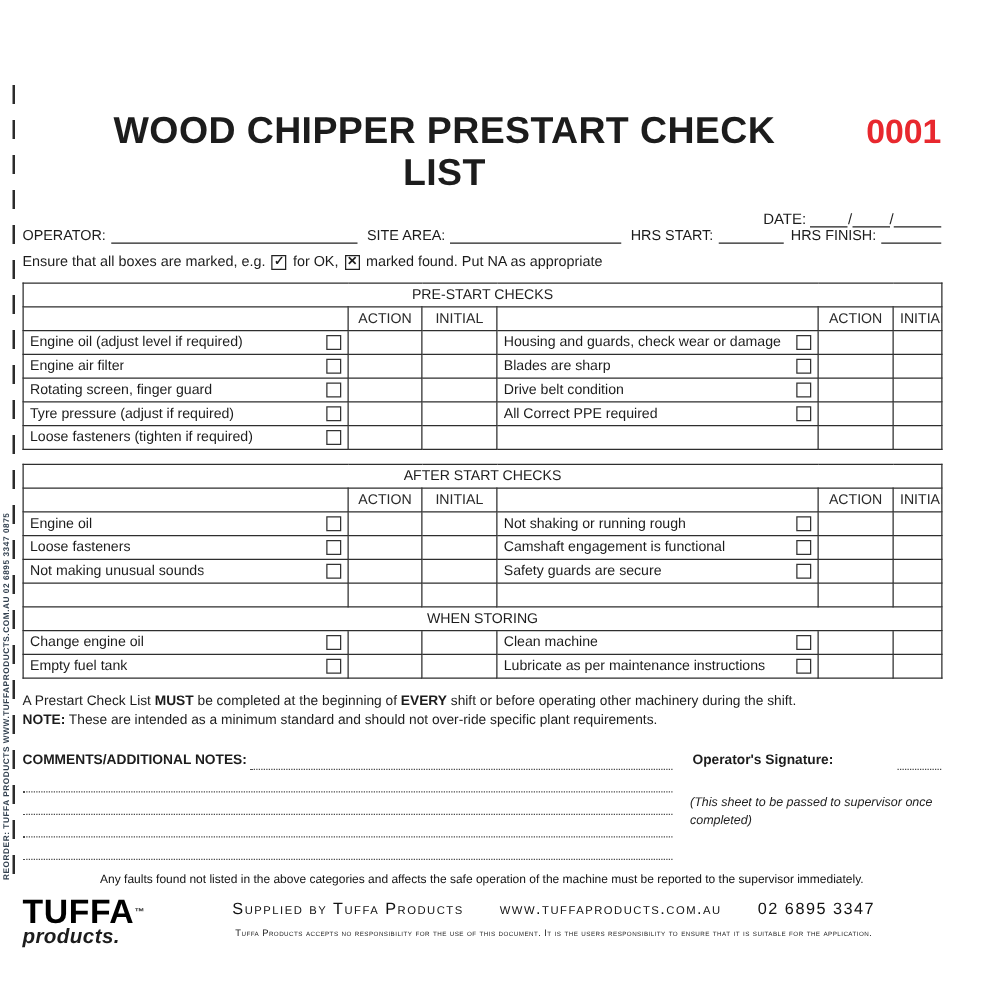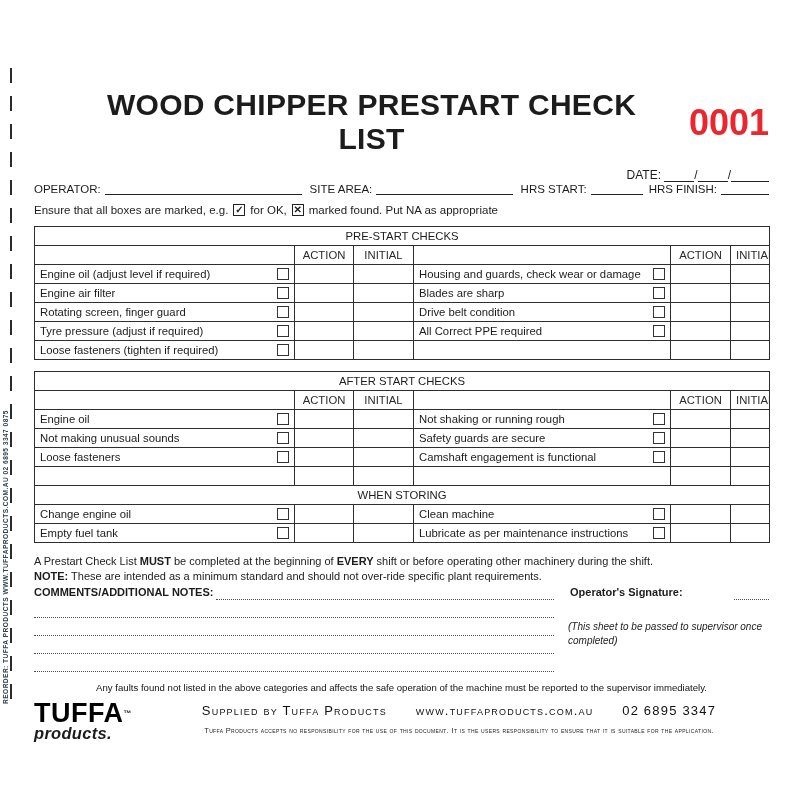--- a/index.html
+++ b/index.html
@@ -13,26 +13,26 @@
   .perforation {
     position:absolute; left:10px; top:68px; height:640px; width:2px;
     background:repeating-linear-gradient(to bottom,#2b2b2b 0 15px, transparent 15px 28px);
   }
   .reorder-strip {
     position:absolute; left:2px; top:704px; transform:rotate(-90deg);
     transform-origin:0 0; width:320px; white-space:nowrap;
     font-size:6.6px; letter-spacing:.45px; color:#32404f; font-weight:bold;
   }
 
-  .content { position:absolute; left:34px; top:88px; width:735px; }
+  .content { position:absolute; left:18px; top:88px; width:735px; }
 
   
   .title-row { display:flex; align-items:flex-start; }
   .form-title { flex:1; text-align:center; font-size:30px; font-weight:bold; letter-spacing:.3px; padding-left:40px; }
-  .serial { width:100px; text-align:right; font-size:36px; font-weight:bold; color:#e8282e; padding-top:2px;margin-top:12px; }
+  .serial { width:100px; text-align:right; font-size:27px; font-weight:bold; color:#e8282e; padding-top:2px; }
 
   
   .date-row { margin-top:12px; text-align:right; font-size:12px; }
   .blank { display:inline-block; border-bottom:1px solid #222; height:13px; vertical-align:bottom; }
   .date-blank { width:30px; }
   .op-row { display:flex; align-items:flex-end; font-size:11.5px; white-space:nowrap; }
   .op-row .lbl { padding-right:4px; }
   .fill { border-bottom:1px solid #222; height:13px; }
   .f-op { flex:2.6; margin-right:8px; }
   .f-site { flex:1.8; margin-right:8px; }
@@ -47,21 +47,21 @@
   table.check { width:735px; border-collapse:collapse; border:1.5px solid #1d1d1d; table-layout:fixed; margin-top:10px; }
   table.check td { border:1px solid #2e2e2e; height:19px; padding:1px 5px; font-size:11.3px; overflow:hidden; }
   td.sect { text-align:center; font-weight:normal; font-size:11.5px; height:20px; }
   td.colhead { text-align:center; font-size:10px; color:#2a2a2a; height:17px; padding:1px 2px; }
   .ic { display:flex; justify-content:space-between; align-items:center; }
   .ic .txt { white-space:nowrap; overflow:hidden; }
   .cb { width:12px; height:12px; border:1.3px solid #333; flex:0 0 auto; margin-left:4px; background:#fff; }
 
   
   .notes { margin-top:11px; font-size:11px; line-height:14.5px; }
-  .comments-flex { display:flex; align-items:flex-start; margin-top:2px; }
+  .comments-flex { display:flex; align-items:flex-start; margin-top:18px; }
   .c-left { width:520px; display:flex; align-items:flex-end; }
   .c-right { flex:1; display:flex; align-items:flex-end; padding-left:16px;gap:48px; }
   .boldlbl { font-weight:bold; white-space:nowrap; }
   .dotfill { flex:1; border-bottom:1.4px dotted #4a4a4a; height:12px; margin-left:3px; }
   .notes-grid { display:flex;font-style:italic; }
   .ng-left { width:520px; }
   .ng-right { flex:1; padding-left:14px; font-size:10px; color:#222; padding-top:20px; }
   .dotline { height:18px; border-bottom:1.4px dotted #4a4a4a; }
   .faults-note { margin-top:9px; text-align:center; font-size:9.6px; color:#111; }
 
@@ -258,47 +258,47 @@
                 <span class="txt">Not shaking or running rough</span>
                 <span class="cb"></span>
               </div>
             </td>
         <td></td>
             <td></td>
       </tr>
       <tr>
         <td>
               <div class="ic">
+                <span class="txt">Loose fasteners</span>
+                <span class="cb"></span>
+              </div>
+            </td>
+        <td></td>
+            <td></td>
+        <td>
+              <div class="ic">
+                <span class="txt">Camshaft engagement is functional</span>
+                <span class="cb"></span>
+              </div>
+            </td>
+        <td></td>
+            <td></td>
+      </tr>
+      <tr>
+        <td>
+              <div class="ic">
                 <span class="txt">Not making unusual sounds</span>
                 <span class="cb"></span>
               </div>
             </td>
         <td></td>
             <td></td>
         <td>
               <div class="ic">
                 <span class="txt">Safety guards are secure</span>
-                <span class="cb"></span>
-              </div>
-            </td>
-        <td></td>
-            <td></td>
-      </tr>
-      <tr>
-        <td>
-              <div class="ic">
-                <span class="txt">Loose fasteners</span>
-                <span class="cb"></span>
-              </div>
-            </td>
-        <td></td>
-            <td></td>
-        <td>
-              <div class="ic">
-                <span class="txt">Camshaft engagement is functional</span>
                 <span class="cb"></span>
               </div>
             </td>
         <td></td>
             <td></td>
       </tr>
       <tr>
         <td></td>
         <td></td>
             <td></td>

